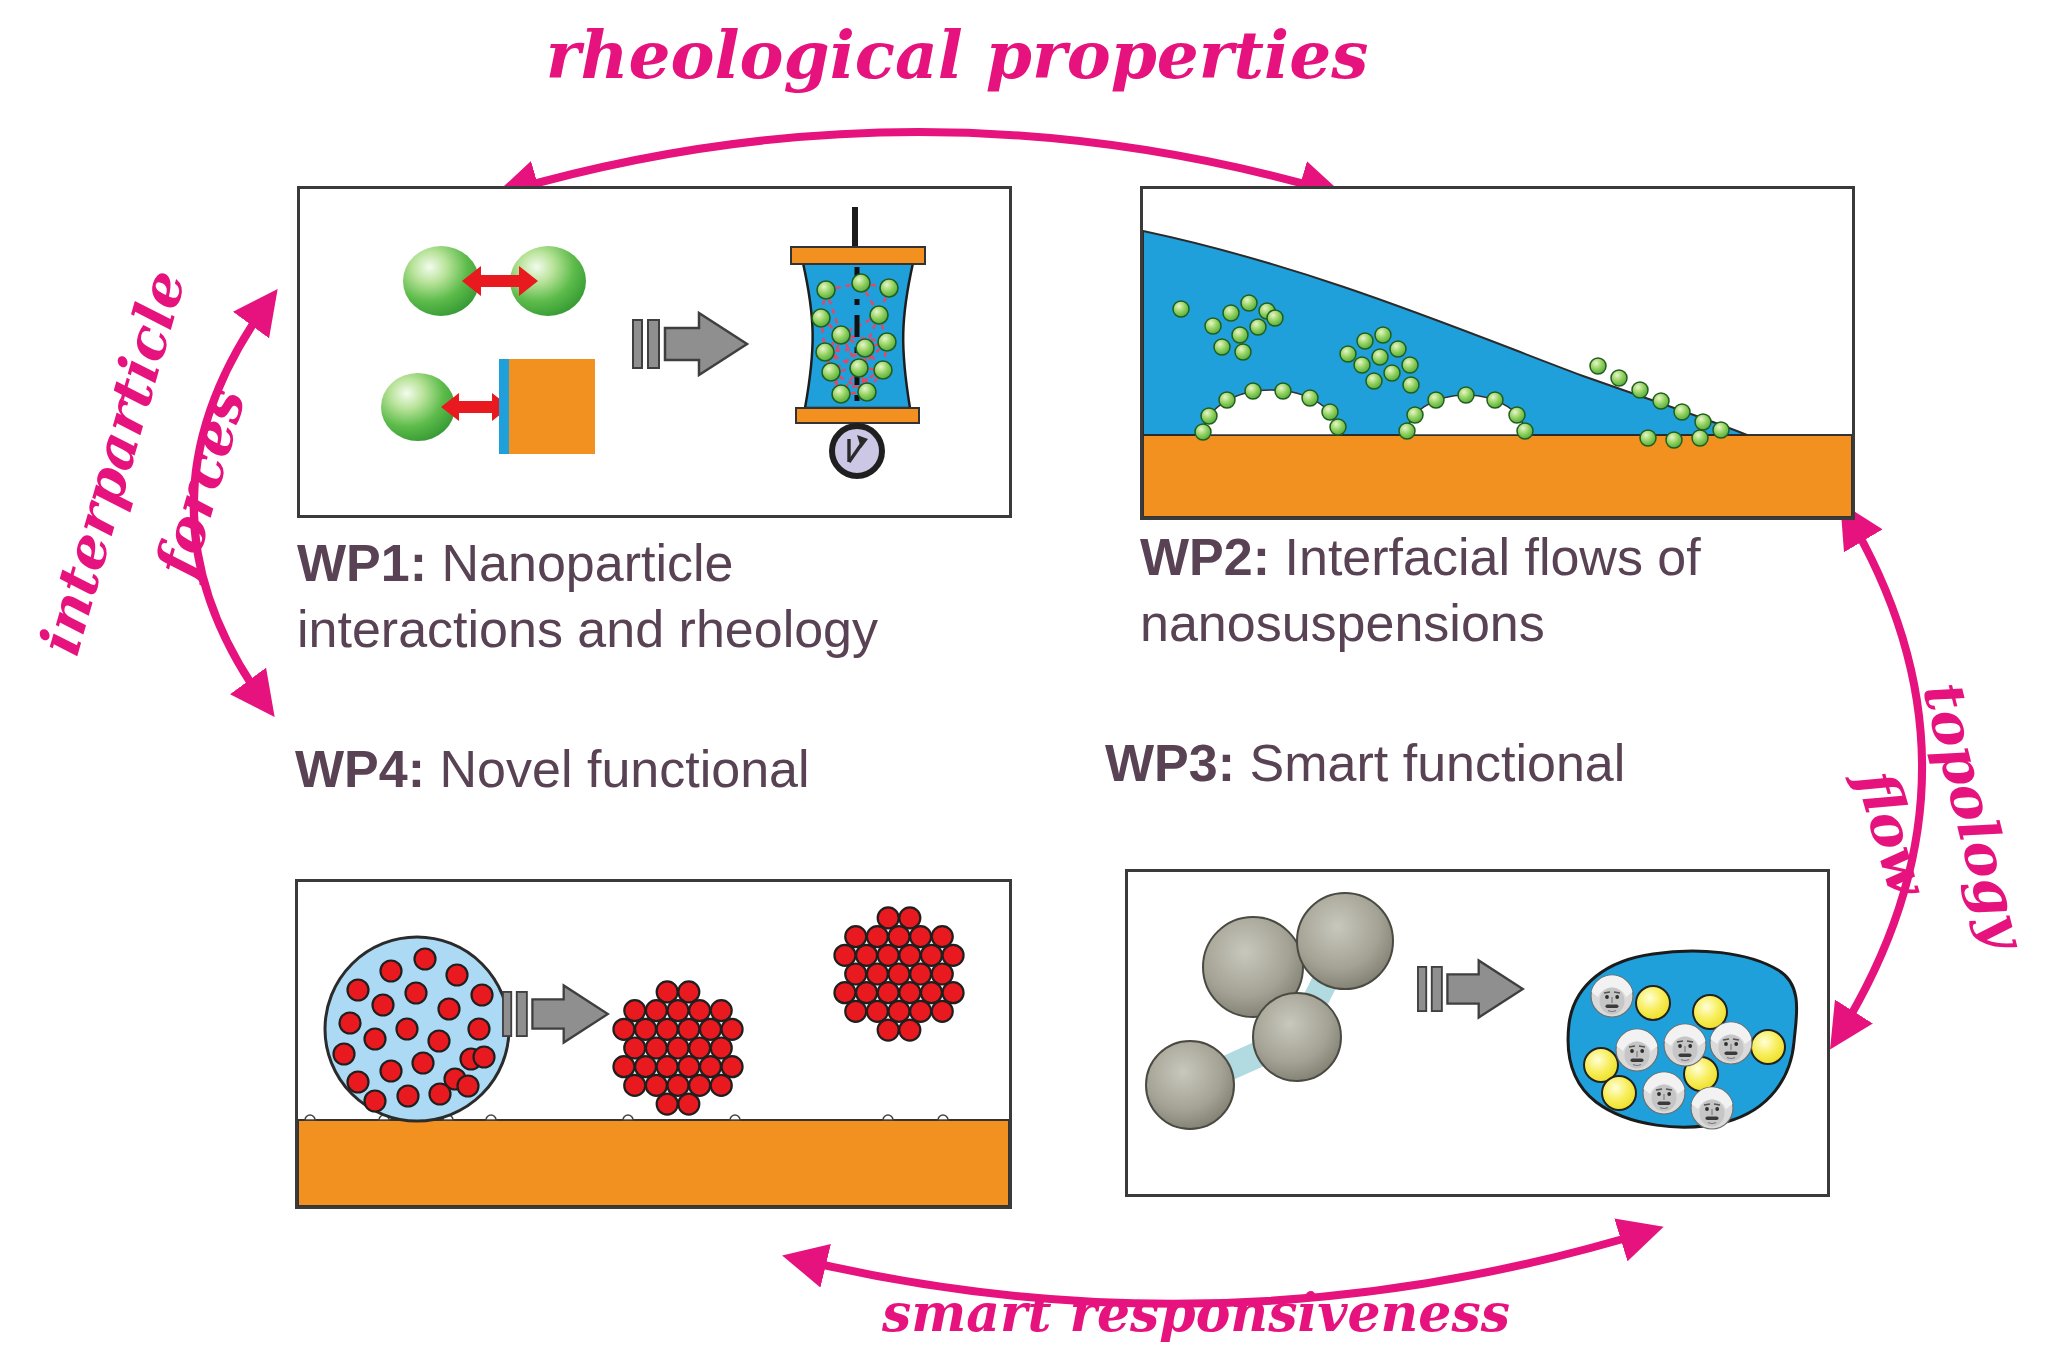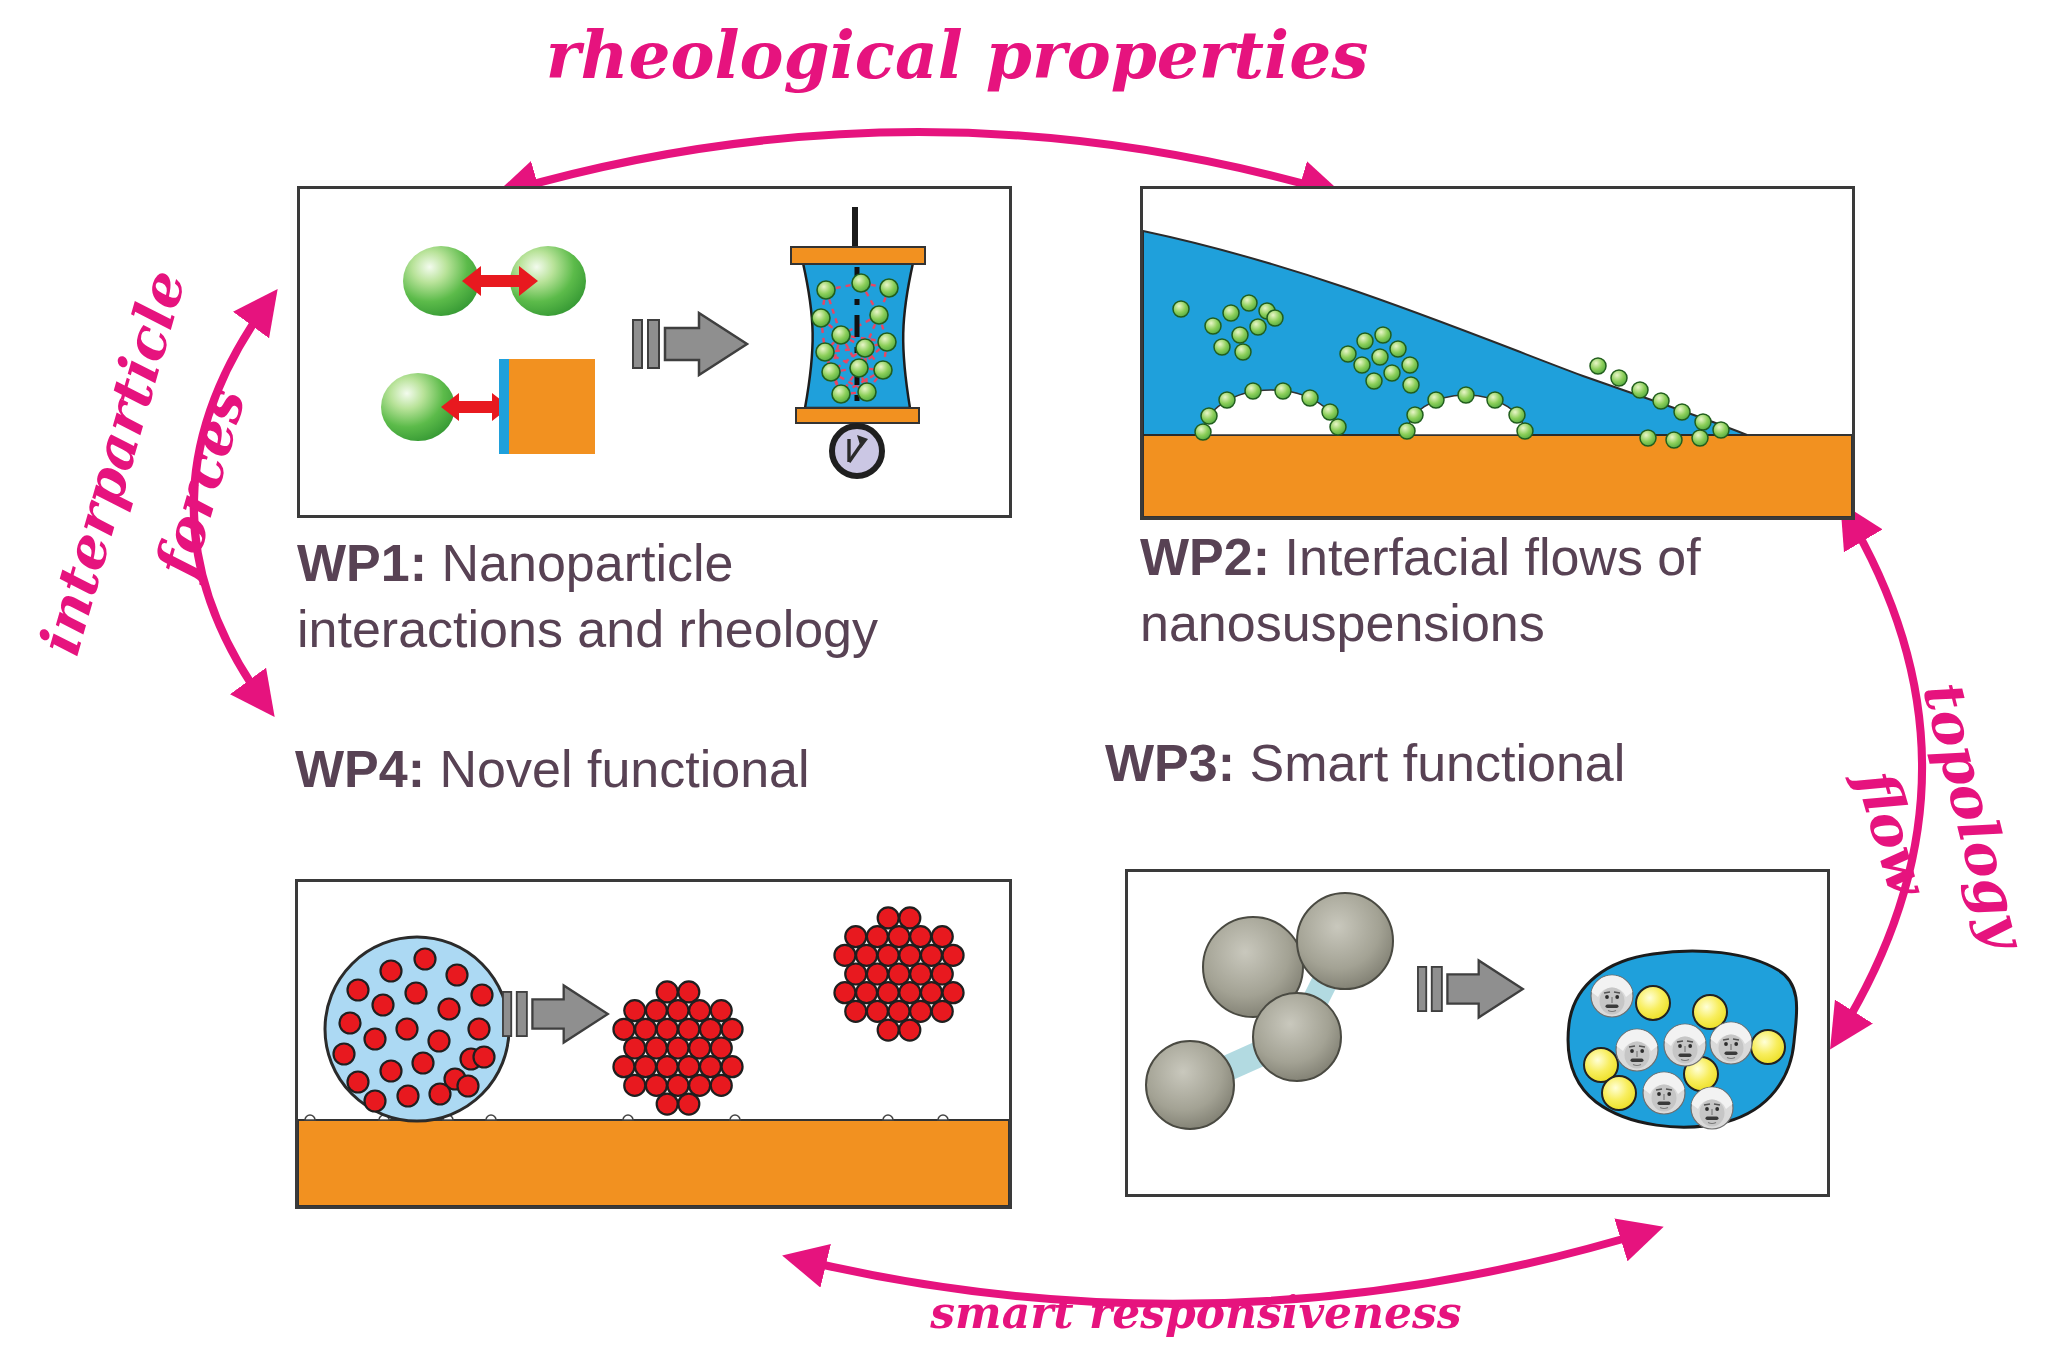--- a/index.html
+++ b/index.html
@@ -10,21 +10,21 @@
   .wpbox{position:absolute;background:#fff;border:3px solid #3a3a3a;box-sizing:border-box;}
   .wpbox svg{position:absolute;left:0;top:0;}
   .wplabel{position:absolute;text-align:left;color:var(--title);
            font:400 52px/66px "Liberation Sans",sans-serif;letter-spacing:0;}
   .wplabel .code{font-weight:700;}
   .wplabel .rest{margin-left:.28em;}
   .plink{position:absolute;color:var(--pink);font-family:"DejaVu Serif",serif;
          font-style:italic;font-weight:700;white-space:nowrap;
          transform:translate(-50%,-50%);}
   .plink.top{font-size:66px;text-align:right;}
-  .plink.bottom{font-size:44px;}
+  .plink.bottom{font-size:52px;}
   .plink.side{font-size:56px;}
   .f-blue{fill:var(--blue);}
   .f-lblue{fill:var(--lightblue);}
   .f-orange{fill:var(--orange);}
   .f-red{fill:var(--red);}
   .f-gray{fill:var(--grayarrow);}
   .arcline{stroke:var(--pink);stroke-width:8;fill:none;}
 </style>
 </head>
 <body>

